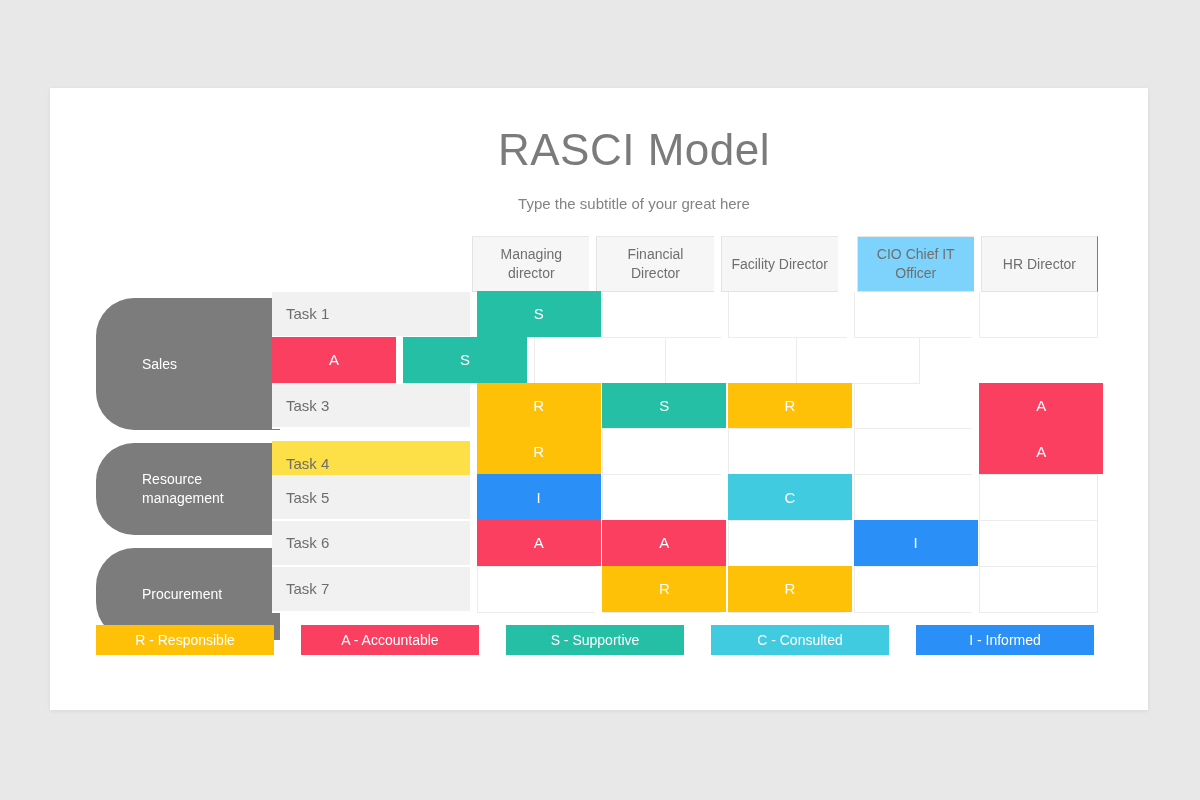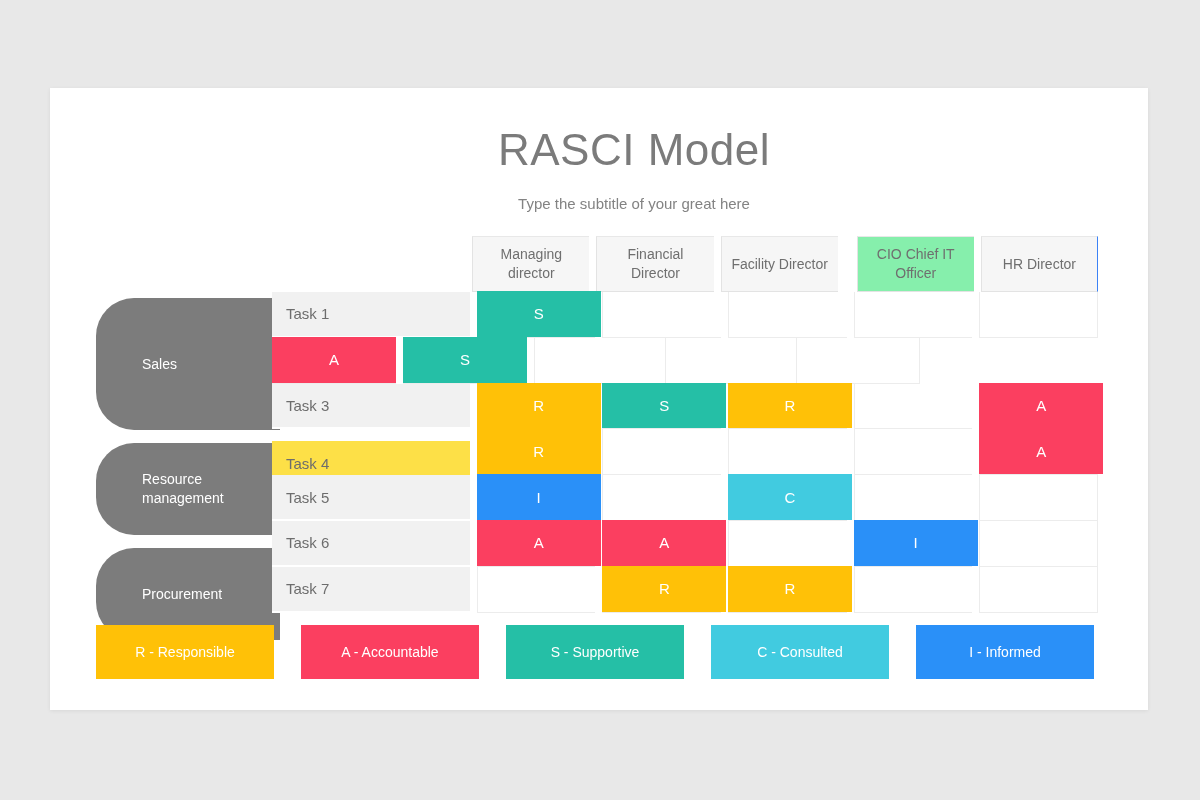--- a/index.html
+++ b/index.html
@@ -150,21 +150,21 @@
   
   #legend {
     position: absolute;
     left: 46px;  
     top: 537px;  
     width: 1006px;
     display: flex;
   }
   .legend-item {
     width: 178px;
-    height: 54px;
+    height: 30px;
     margin-right: 27px;
     display: flex;
     align-items: center;
     justify-content: center;
     color: #ffffff;
     font-size: 14px;
   }
   .legend-item:last-child { margin-right: 0; }
 </style>
 </head>
@@ -188,21 +188,21 @@
         <span>Procurement</span>
       </div>
     </div>
 
   <div id="matrix">
     <div id="header-row" class="mrow">
       <div class="hspacer"></div>
     <div class="hcell" style="background: rgb(246, 246, 246);">Managing director</div>
         <div class="hcell" style="background: rgb(246, 246, 246);">Financial Director</div>
         <div class="hcell" style="background: rgb(246, 246, 246);">Facility Director</div>
-        <div class="hcell" style="background: #86efac; margin-left: 12px;">CIO Chief IT Officer</div>
+        <div class="hcell" style="background: #7dd3fc; margin-left: 12px;">CIO Chief IT Officer</div>
         <div class="hcell" style="background: rgb(246, 246, 246);">HR Director</div>
       </div>
     <div id="body-rows">
         <div class="mrow trow">
           <div class="task-cell" style="background: rgb(241, 241, 241);">Task 1</div>
           <div class="cell">
             <div class="chip" style="background: rgb(37, 191, 166);">S</div>
           </div>
           <div class="cell"></div>
           <div class="cell"></div>

